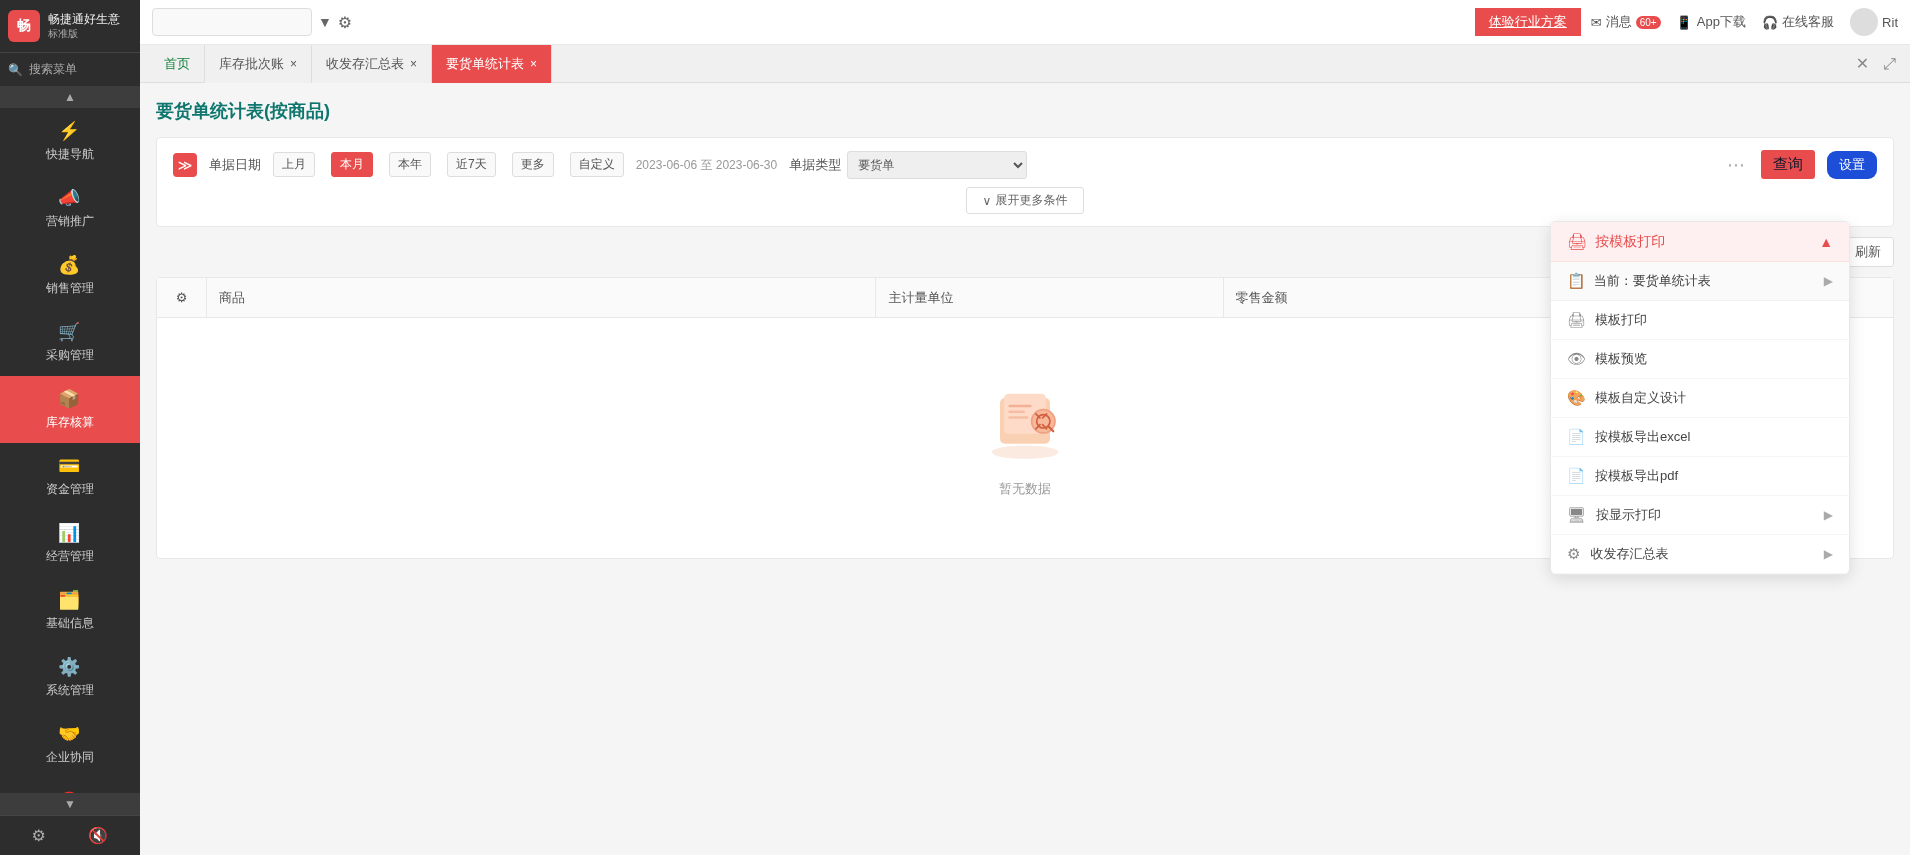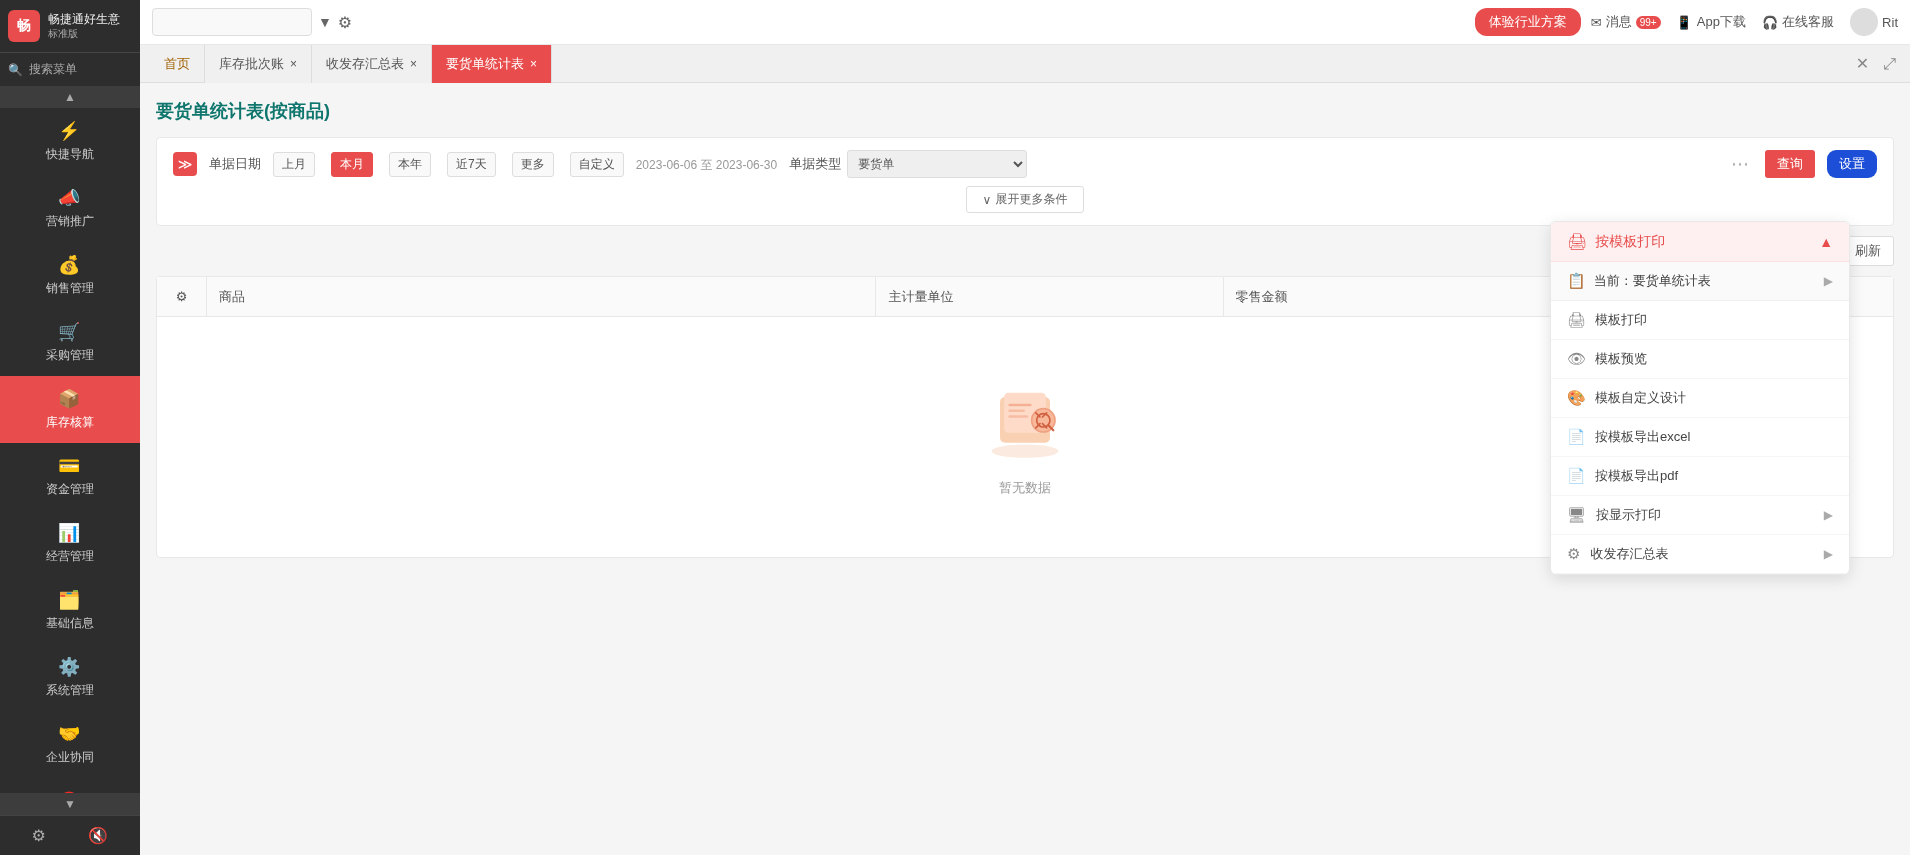--- a/index.html
+++ b/index.html
@@ -110,23 +110,24 @@
       color: #666;
       cursor: pointer;
       font-size: 14px;
     }
     .topbar-gear { color: #666; cursor: pointer; font-size: 16px; }
     .topbar-trial-btn {
       background: #e84c4c;
       color: white;
       border: none;
       padding: 5px 14px;
-      border-radius: 12px;
-      cursor: pointer;
-      font-size: 13px;
+      border-radius: 0;
+      cursor: pointer;
+      font-size: 13px;
+      text-decoration: underline;
     }
     .topbar-right {
       display: flex;
       align-items: center;
       gap: 16px;
       margin-left: auto;
     }
     .topbar-right-item {
       display: flex;
       align-items: center;
@@ -170,21 +171,21 @@
       font-size: 13px;
       color: #555;
       border-right: 1px solid #ddd;
       background: #f0f0f0;
     }
     .tab.active {
       background: #e84c4c;
       color: white;
     }
     .tab-close { font-size: 12px; cursor: pointer; }
-    .tab-home { padding: 0 14px; height: 38px; display: flex; align-items: center; color: #a16207; font-size: 13px; cursor: pointer; border-right: 1px solid #ddd; }
+    .tab-home { padding: 0 14px; height: 38px; display: flex; align-items: center; color: #15803d; font-size: 13px; cursor: pointer; border-right: 1px solid #ddd; }
     .tabbar-right { margin-left: auto; display: flex; align-items: center; gap: 6px; }
     .tabbar-window-btn { color: #888; cursor: pointer; font-size: 16px; padding: 4px; }
 
     
     .page-content {
       flex: 1;
       overflow-y: auto;
       background: #f5f5f5;
       padding: 16px;
       position: relative;
@@ -305,26 +306,26 @@
       padding: 5px 12px;
       border-radius: 3px;
       cursor: pointer;
       font-size: 13px;
       display: flex;
       align-items: center;
       gap: 4px;
     }
     .toolbar-settings-btn {
       background: #e84c4c;
-      color: #ffffff;
+      color: #0f172a;
       border: none;
       padding: 5px 12px;
       border-radius: 3px;
       cursor: pointer;
-      font-size: 13px;
+      font-size: 15px;
     }
 
     
     .table-container {
       background: white;
       border: 1px solid #e8e8e8;
       border-radius: 4px;
     }
     .table-header {
       display: flex;
@@ -510,21 +511,21 @@
     <div class="topbar-search-area">
       <input class="topbar-search-box" type="text" style="">
       <span class="topbar-dropdown-btn">▼</span>
       <span class="topbar-gear">⚙</span>
     </div>
     <button class="topbar-trial-btn">体验行业方案</button>
     <div class="topbar-right">
       <div class="topbar-right-item">
         <span>✉</span>
         <span>消息</span>
-        <span class="badge">99+</span>
+        <span class="badge">60+</span>
       </div>
       <div class="topbar-right-item">
         <span>📱</span>
         <span>App下载</span>
       </div>
       <div class="topbar-right-item">
         <span>🎧</span>
         <span>在线客服</span>
       </div>
       <div class="topbar-right-item">

